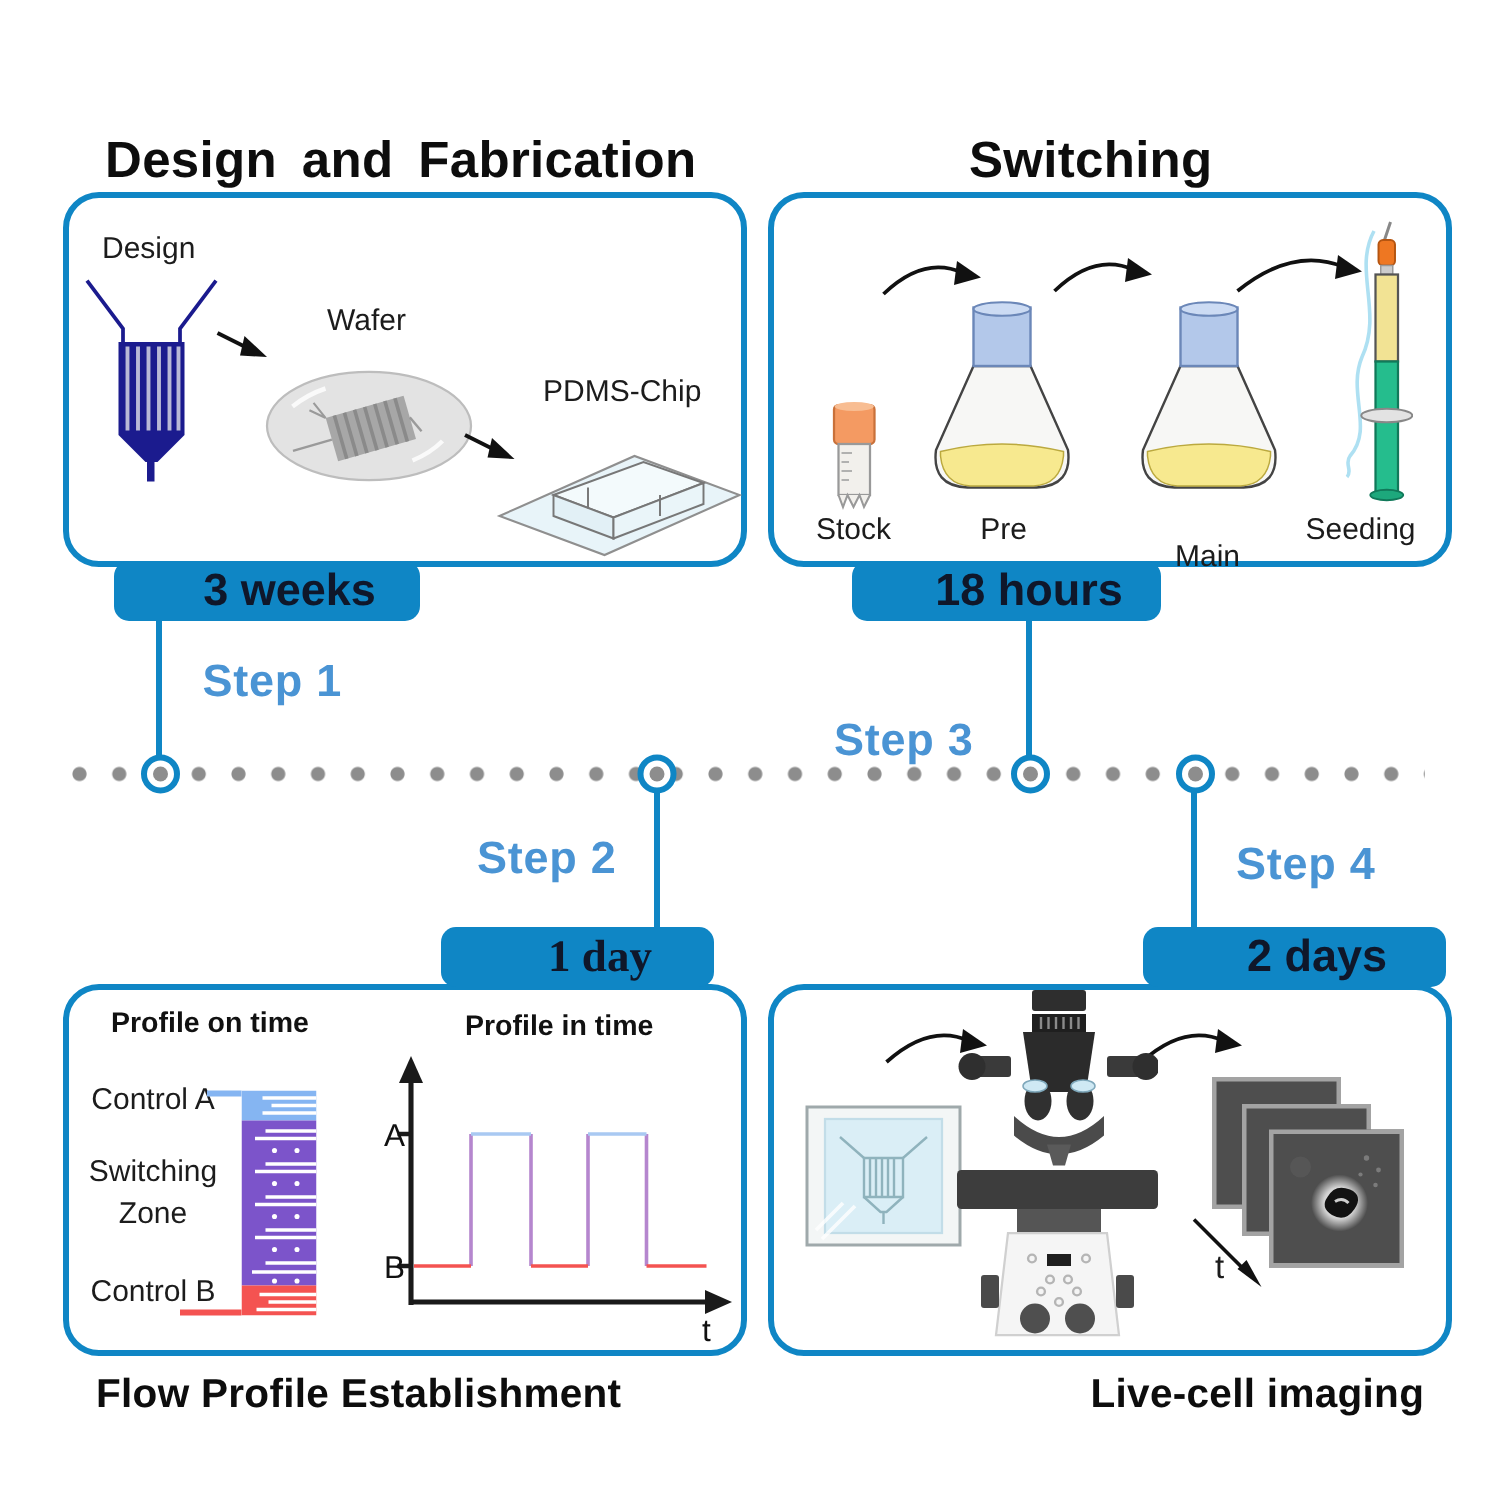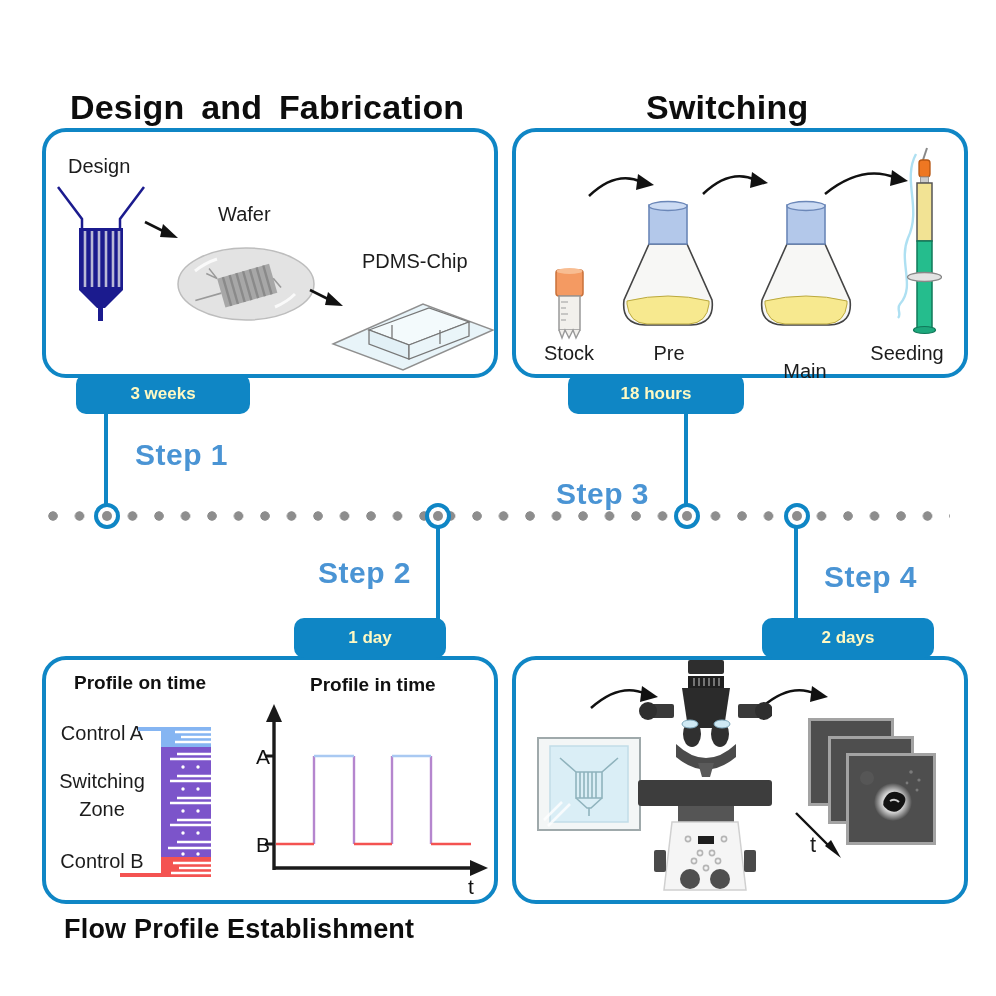--- a/index.html
+++ b/index.html
@@ -1,22 +1,22 @@
 <!DOCTYPE html>
 <html><head>
 <meta charset="utf-8">
 <style>
   html,body{margin:0;padding:0;background:#fff;}
   #fig{position:relative;width:996px;height:996px;background:#ffffff;overflow:hidden;
        font-family:"Liberation Sans",sans-serif;color:#111;}
   .panel{position:absolute;border:4px solid #0f86c5;border-radius:24px;background:#fff;box-sizing:border-box;}
   .ptitle{position:absolute;font-size:34px;font-weight:bold;color:#0d0d0d;word-spacing:7px;letter-spacing:.2px;}
   .btitle{position:absolute;font-size:27px;font-weight:bold;color:#0d0d0d;letter-spacing:.2px;}
-  .badge{position:absolute;background:#0f86c5;color:#fef9c3;font-size:17px;font-weight:bold;
-         text-align:center;line-height:40px;height:40px;border-radius:10px;z-index:6;}
+  .badge{position:absolute;background:#0f86c5;color:#0f172a;font-size:30px;font-weight:bold;
+         text-align:center;line-height:40px;height:40px;border-radius:10px;z-index:6;padding-left:30px;}
   .stepLabel{position:absolute;font-size:30px;font-weight:bold;color:#4a94d4;letter-spacing:.5px;}
   .connector{position:absolute;width:4px;background:#0f86c5;z-index:2;}
   .dots{position:absolute;left:48px;top:511px;width:902px;height:10px;
         background-image:radial-gradient(circle 5px at 5px 5px,#8d8d8d 4.4px,rgba(0,0,0,0) 5px);
         background-size:26.5px 10px;background-repeat:repeat-x;z-index:1;}
   .marker{position:absolute;top:503px;width:26px;height:26px;border-radius:50%;
           background:#fff;border:4px solid #0f86c5;box-sizing:border-box;z-index:4;}
   .marker .mdot{position:absolute;left:4px;top:4px;width:10px;height:10px;border-radius:50%;background:#8d8d8d;}
   .ilabel{position:absolute;font-size:20px;color:#1c1c1c;}
   .ctr{text-align:center;}
@@ -161,21 +161,21 @@
 
   <div class="badge" style="left:568px;top:374px;width:176px;">18 hours</div>
   <div class="connector" style="left:684px;top:410px;height:96px;"></div>
   <div class="stepLabel" style="left:556px;top:438px;margin-top:39px;">Step 3</div>
   <div class="marker" style="left:674px;">
       <div class="mdot"></div>
     </div>
 
   <div class="connector" style="left:436px;top:526px;height:98px;"></div>
   <div class="stepLabel" style="left:318px;top:556px;">Step 2</div>
-  <div class="badge" style="left:294px;top:618px;width:152px;">1 day</div>
+  <div class="badge" style="left:294px;top:618px;width:152px;font-family:Liberation Serif, serif;">1 day</div>
   <div class="marker" style="left:425px;">
       <div class="mdot"></div>
     </div>
 
   <div class="connector" style="left:794px;top:526px;height:98px;"></div>
   <div class="stepLabel" style="left:824px;top:560px;">Step 4</div>
   <div class="badge" style="left:762px;top:618px;width:172px;">2 days</div>
   <div class="marker" style="left:784px;">
       <div class="mdot"></div>
     </div>
@@ -351,14 +351,15 @@
       <circle cx="18" cy="22" r="7" fill="#5a5a5a" opacity="0.7"></circle>
     </svg>
   </div>
 
   <svg style="position:absolute;left:793px;top:810px;" width="56" height="54" viewBox="0 0 56 54">
     <line x1="3" y1="3" x2="40" y2="40" stroke="#111" stroke-width="2.4"></line>
     <polygon points="32,36 48,48 38,30" fill="#111"></polygon>
   </svg>
   <div class="ilabel" style="left:810px;top:832px;font-size:22px;">t</div>
 
+  <div class="btitle" style="left:727px;top:914px;">Live-cell imaging</div>
 
 </div>
 
 </body></html>

